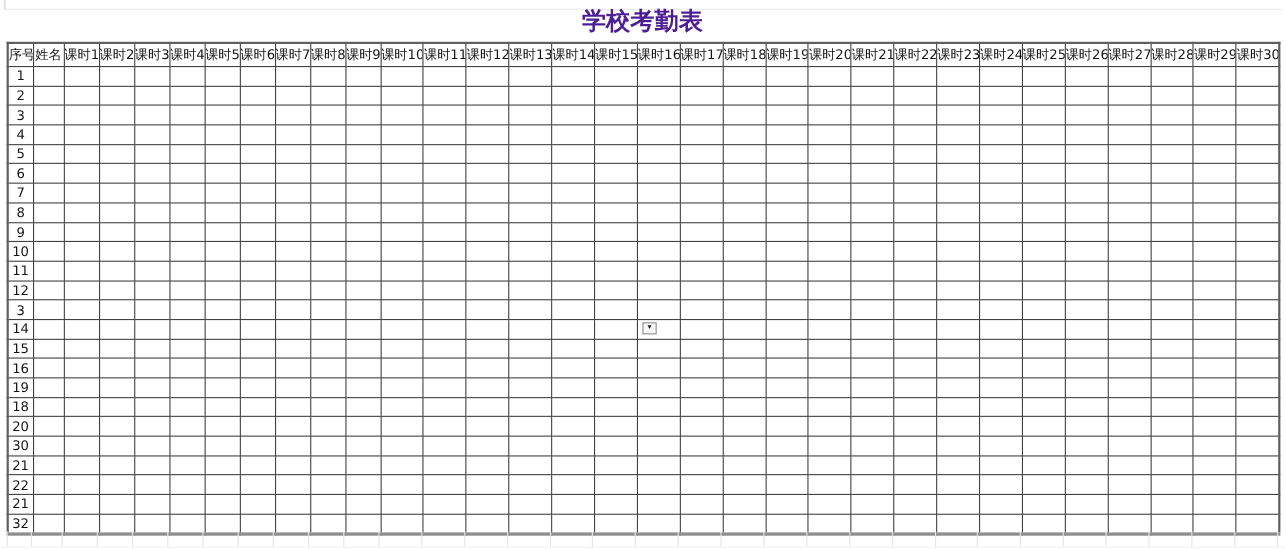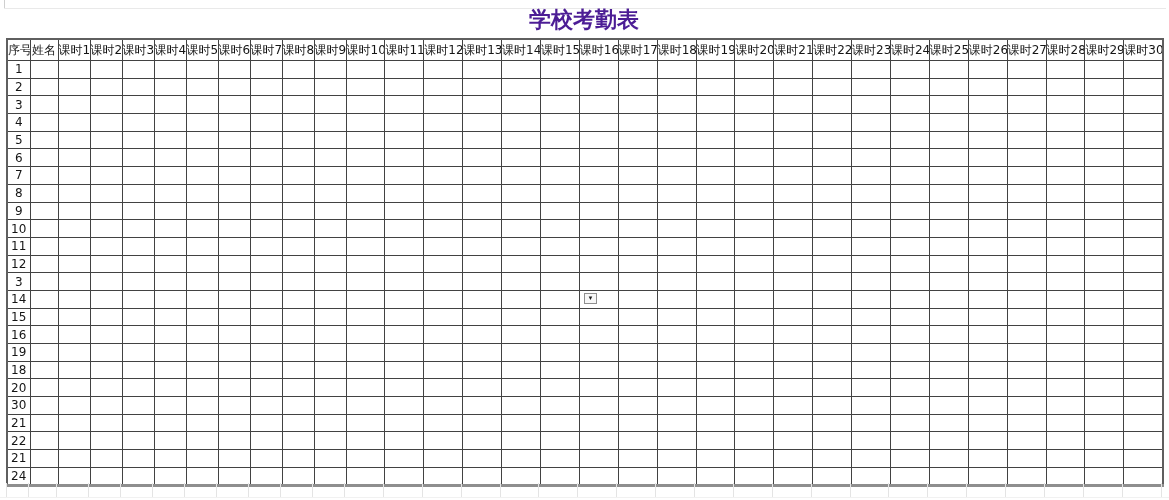--- a/index.html
+++ b/index.html
@@ -951,21 +951,21 @@
         <td></td>
         <td></td>
         <td></td>
         <td></td>
         <td></td>
         <td></td>
         <td></td>
         <td></td>
       </tr>
       <tr>
-        <td class="row-num">24</td>
+        <td class="row-num">32</td>
         <td></td>
         <td></td>
         <td></td>
         <td></td>
         <td></td>
         <td></td>
         <td></td>
         <td></td>
         <td></td>
         <td></td>

